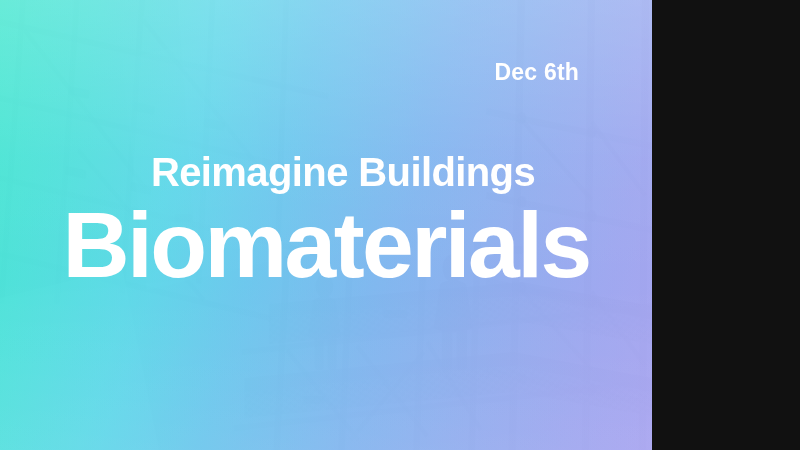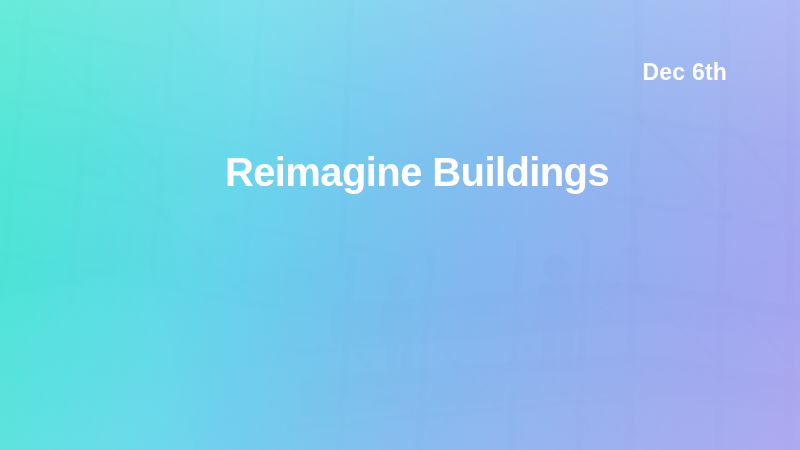--- a/index.html
+++ b/index.html
@@ -3,21 +3,21 @@
 <meta charset="utf-8">
 <style>
   html, body {
     margin: 0;
     padding: 0;
     background: #111;
   }
 
   .banner {
     position: relative;
-    width: 800px;
+    width: 652px;
     height: 450px;
     overflow: hidden;
     font-family: "Liberation Sans", sans-serif;
     -webkit-font-smoothing: antialiased;
   }
 
   
   .photo-layer {
     position: absolute;
     inset: 0;
@@ -268,17 +268,18 @@
   <div class="gradient-layer"></div>
   <div class="gradient-layer-2"></div>
   <div class="sheen-layer"></div>
 
   <div class="content">
 
     <div class="event-date">Dec 6th</div>
 
     <div class="headline-block">
       <div class="kicker">Reimagine Buildings</div>
+      <div class="headline">Biomaterials</div>
     </div>
 
   </div>
 
 </div>
 
 </body></html>

